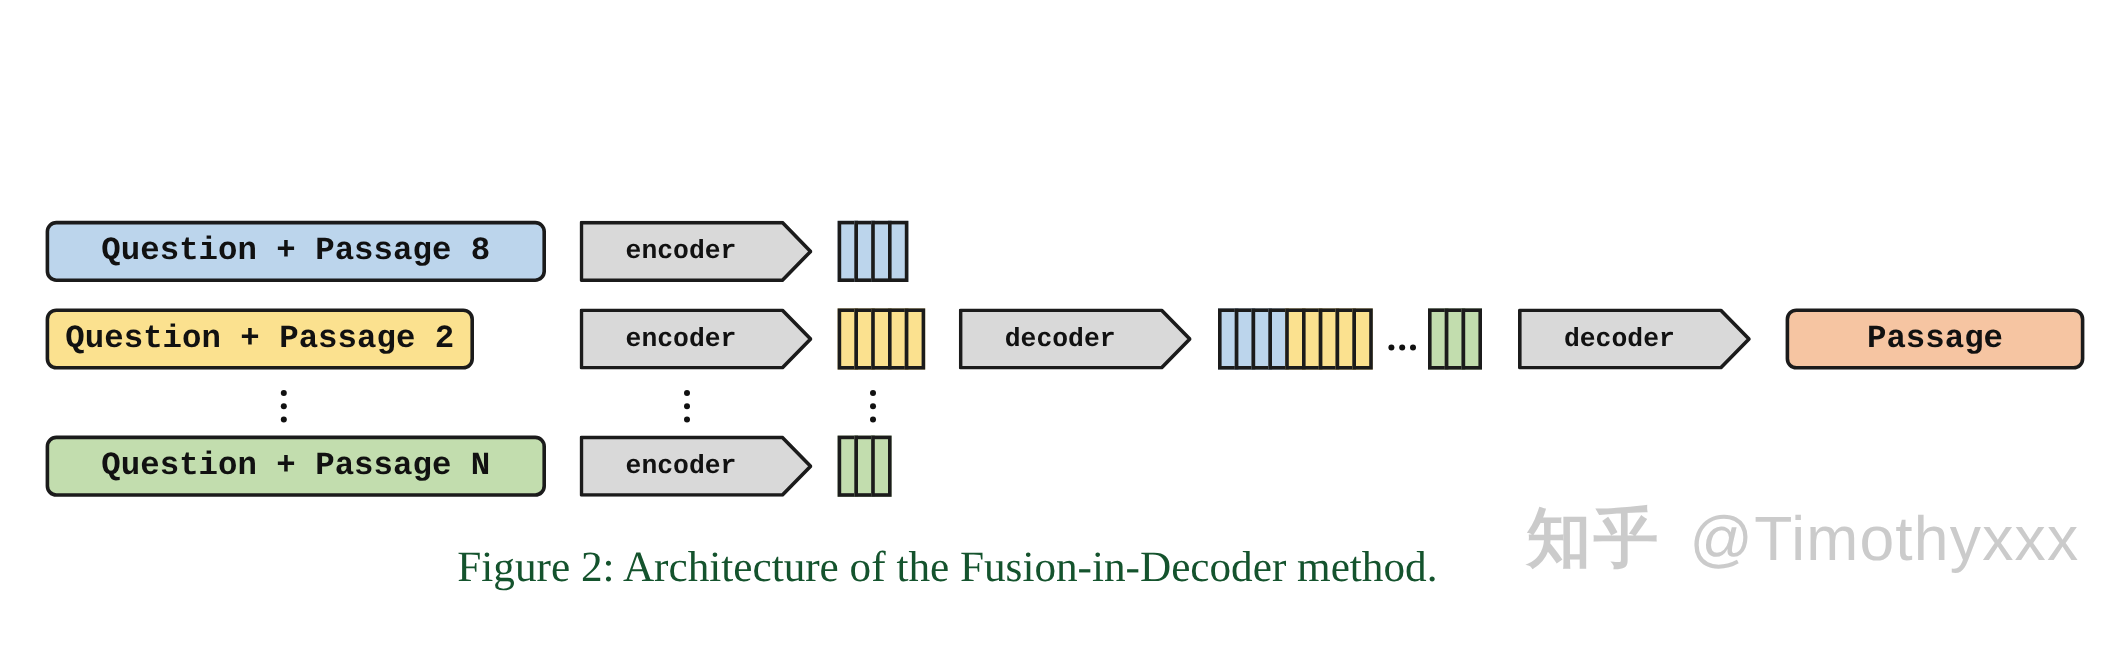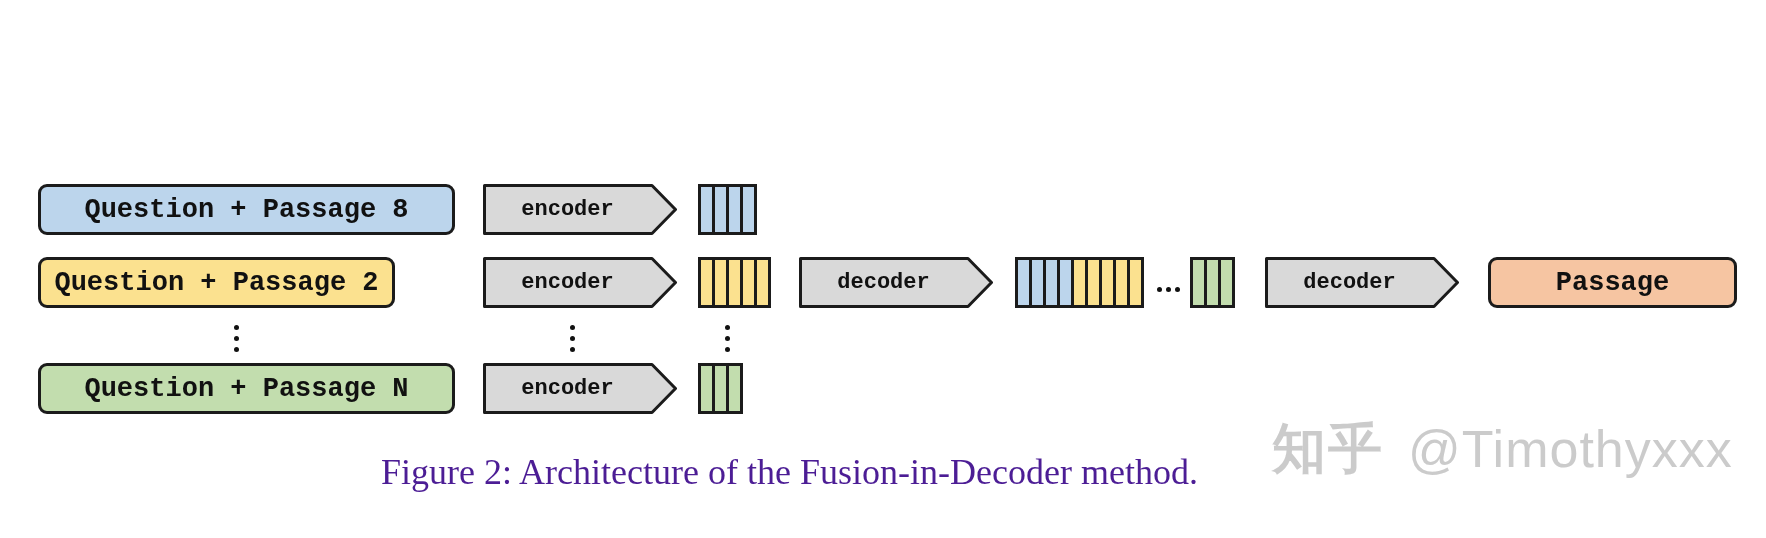--- a/index.html
+++ b/index.html
@@ -40,21 +40,21 @@
 
   
   .vdots { position: absolute; display: flex; flex-direction: column; gap: 6px; align-items: center; }
   .hdots { position: absolute; display: flex; flex-direction: row; gap: 4px; align-items: center; }
   .dot { width: 5px; height: 5px; border-radius: 50%; background: var(--text); }
 
   
   .caption {
     position: absolute; left: 0; top: 451px; width: 1579px;
     text-align: center; font-family: "Liberation Serif", serif;
-    font-size: 36px; color: #4c1d95; white-space: nowrap;
+    font-size: 36px; color: #14532d; white-space: nowrap;
   }
 
   
   .watermark {
     position: absolute; left: 1272px; top: 413px; z-index: 5;
     display: flex; align-items: baseline; gap: 24px;
     color: var(--watermark); white-space: nowrap; opacity: 0.95;
   }
   .watermark .brand { font-size: 54px; font-weight: 700; letter-spacing: 2px;
     font-family: "Liberation Sans", sans-serif; }

